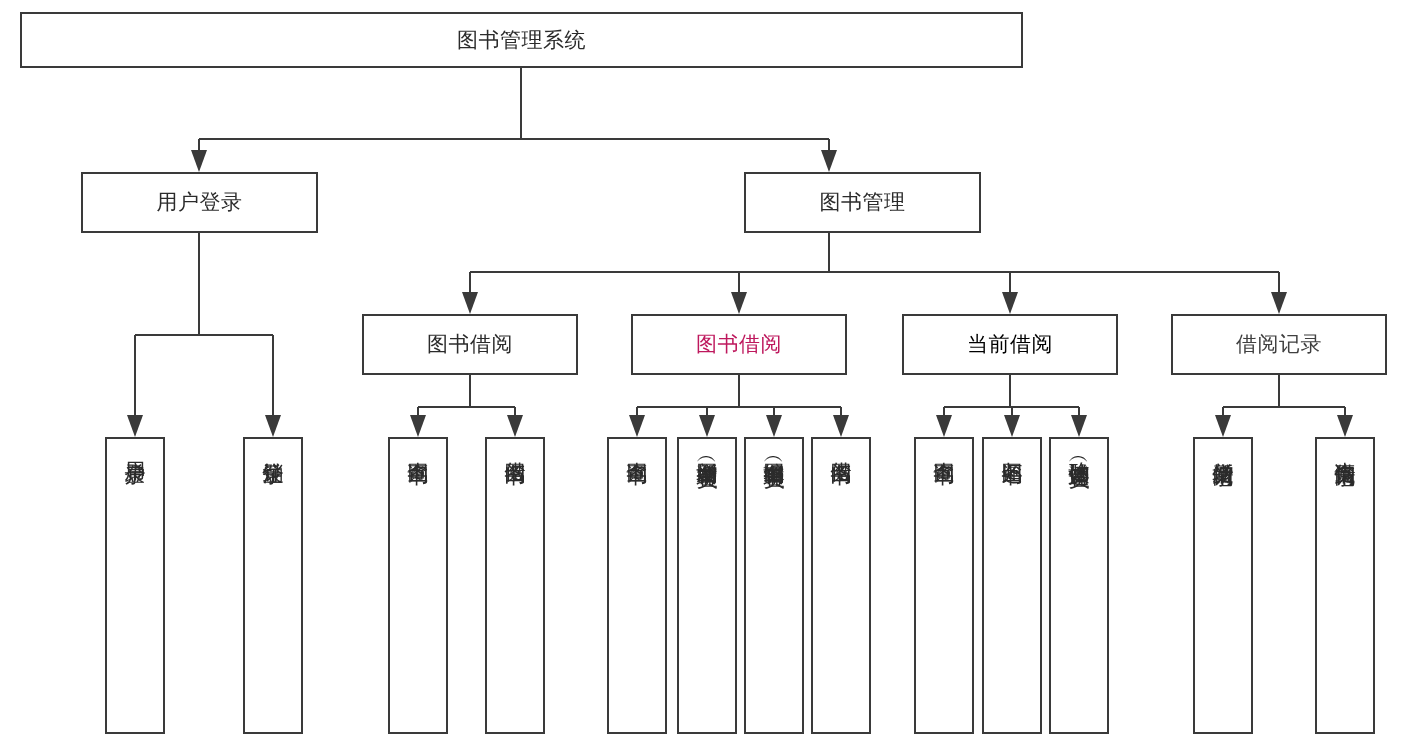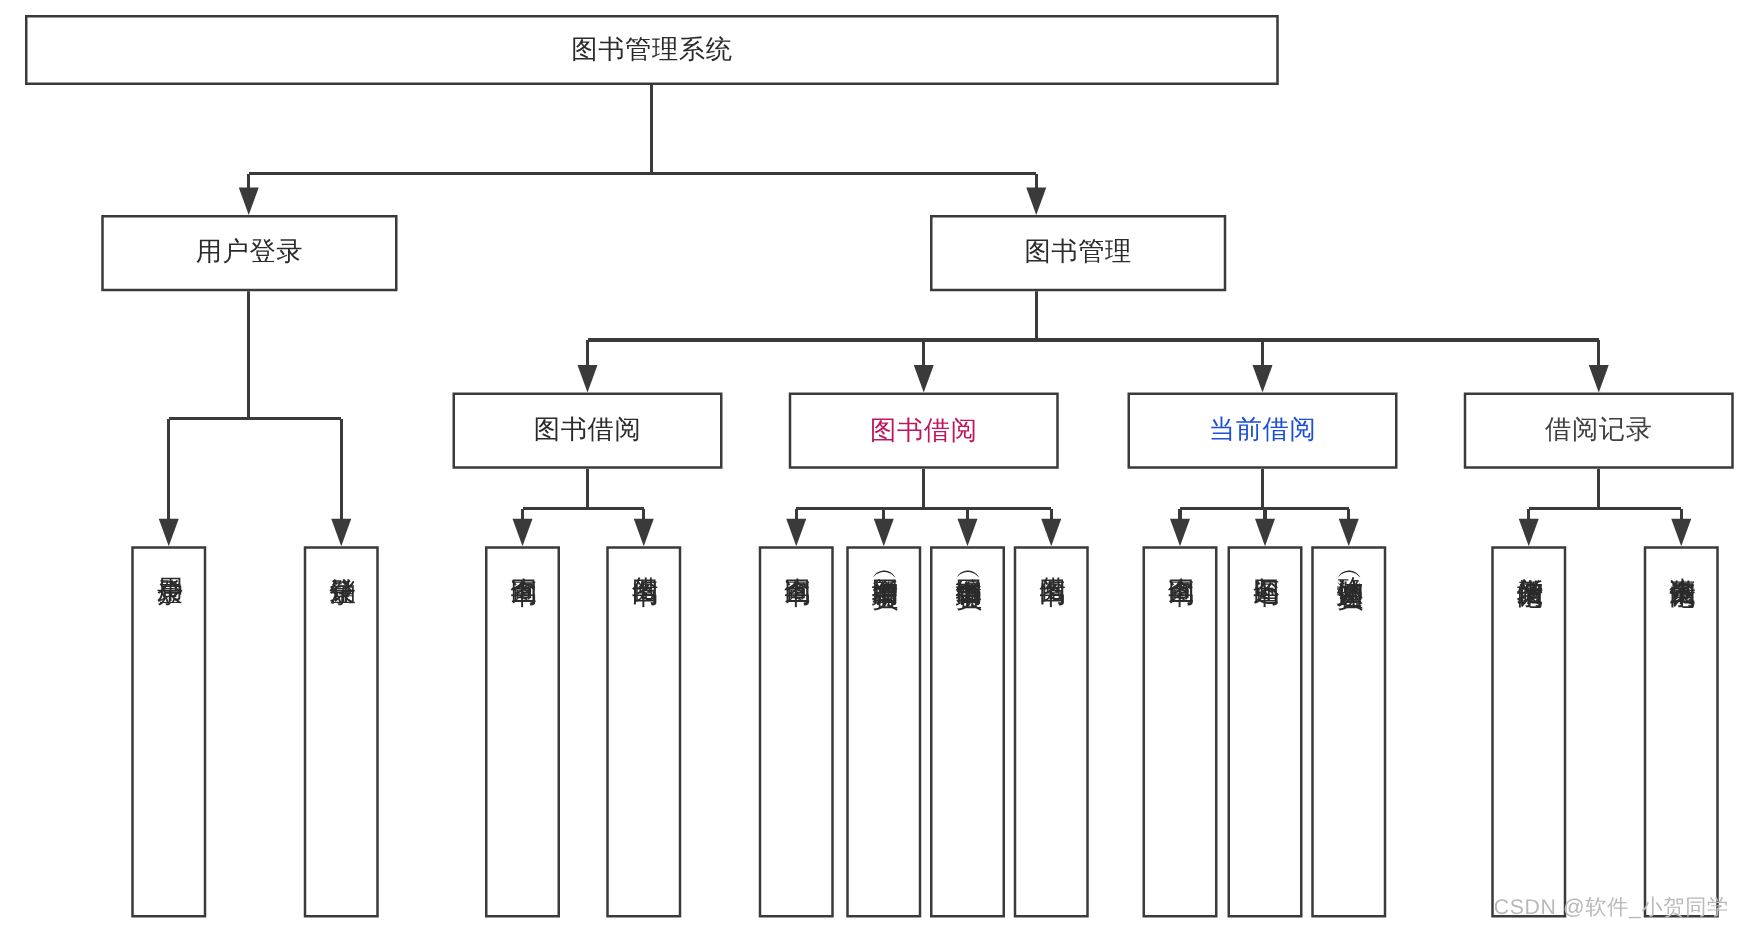--- a/index.html
+++ b/index.html
@@ -133,21 +133,21 @@
       <div class="node horizontal" style="left: 711px; top: 172px; width: 237px; height: 61px; border-color: rgb(58, 58, 58); margin-left: 33px;">
         <span class="node-label" style="color: rgb(43, 43, 43);">图书管理</span>
       </div>
       <div class="node horizontal" style="left: 362px; top: 314px; width: 216px; height: 61px; border-color: rgb(58, 58, 58);">
         <span class="node-label" style="color: rgb(43, 43, 43);">图书借阅</span>
       </div>
       <div class="node horizontal" style="left: 631px; top: 314px; width: 216px; height: 61px; border-color: rgb(58, 58, 58);">
         <span class="node-label" style="color: #be185d; font-family: Liberation Serif, serif;">图书借阅</span>
       </div>
       <div class="node horizontal" style="left: 902px; top: 314px; width: 216px; height: 61px; border-color: rgb(58, 58, 58);">
-        <span class="node-label" style="color: #1d4ed8;">当前借阅</span>
+        <span class="node-label" style="color: #000000;">当前借阅</span>
       </div>
       <div class="node horizontal" style="left: 1171px; top: 314px; width: 216px; height: 61px; border-color: rgb(58, 58, 58);">
         <span class="node-label" style="color: #404040;">借阅记录</span>
       </div>
       <div class="node vertical" style="left: 105px; top: 437px; width: 60px; height: 297px; border-color: rgb(58, 58, 58);">
         <span class="node-label" style="color: rgb(43, 43, 43);">用户登录</span>
       </div>
       <div class="node vertical" style="left: 243px; top: 437px; width: 60px; height: 297px; border-color: rgb(58, 58, 58);">
         <span class="node-label" style="color: rgb(43, 43, 43);">注销登录</span>
       </div>
@@ -178,14 +178,13 @@
       <div class="node vertical" style="left: 1049px; top: 437px; width: 60px; height: 297px; border-color: rgb(58, 58, 58);">
         <span class="node-label" style="color: rgb(43, 43, 43);">确认归还（管理员）</span>
       </div>
       <div class="node vertical" style="left: 1193px; top: 437px; width: 60px; height: 297px; border-color: rgb(58, 58, 58);">
         <span class="node-label" style="color: rgb(43, 43, 43);">新增借阅记录</span>
       </div>
       <div class="node vertical" style="left: 1315px; top: 437px; width: 60px; height: 297px; border-color: rgb(58, 58, 58);">
         <span class="node-label" style="color: rgb(43, 43, 43);">查询借阅记录</span>
       </div>
     </div>
-  <div class="watermark" style="left: 1195px; top: 714px; color: rgb(185, 185, 185);">CSDN @软件_小贺同学</div>
 </div>
 
 </body></html>

